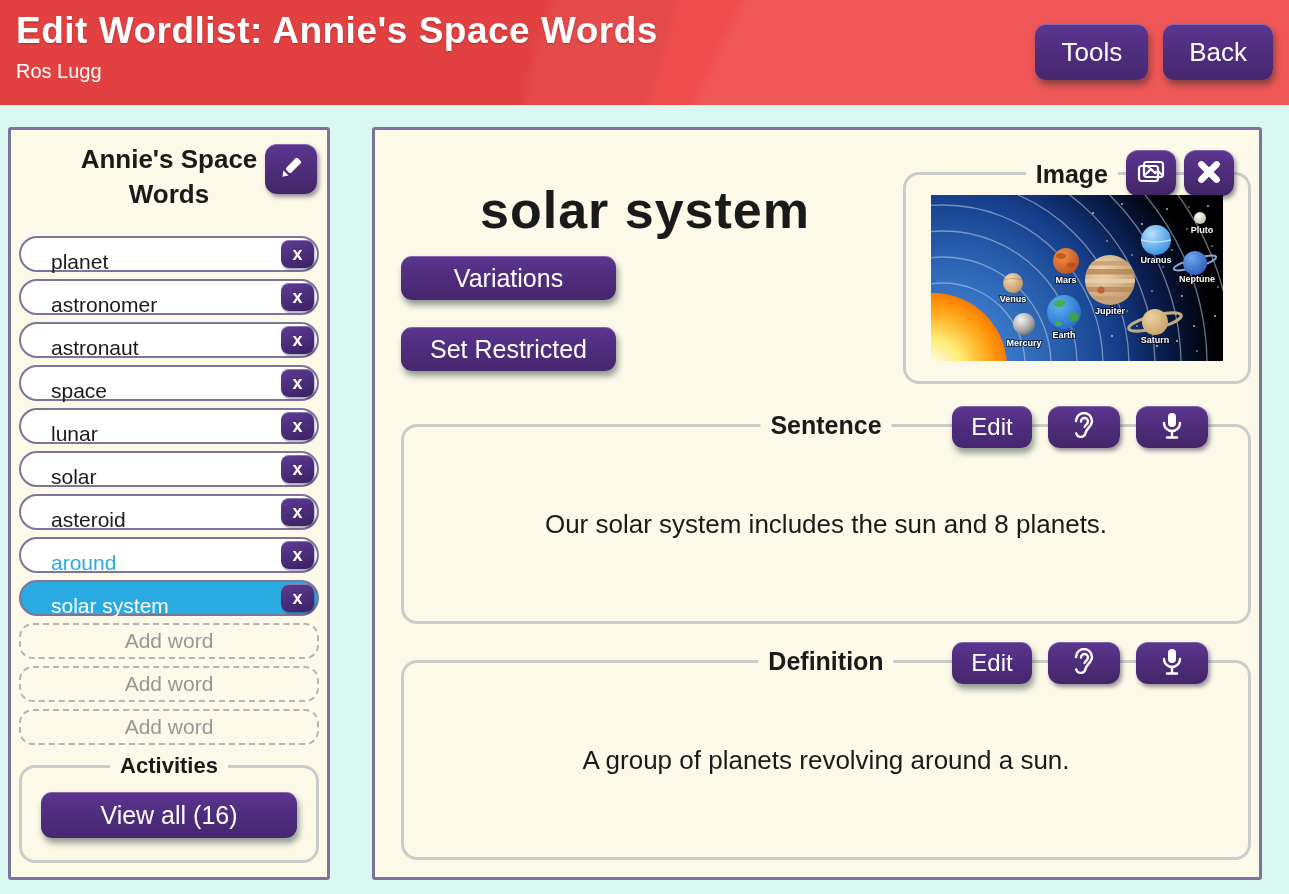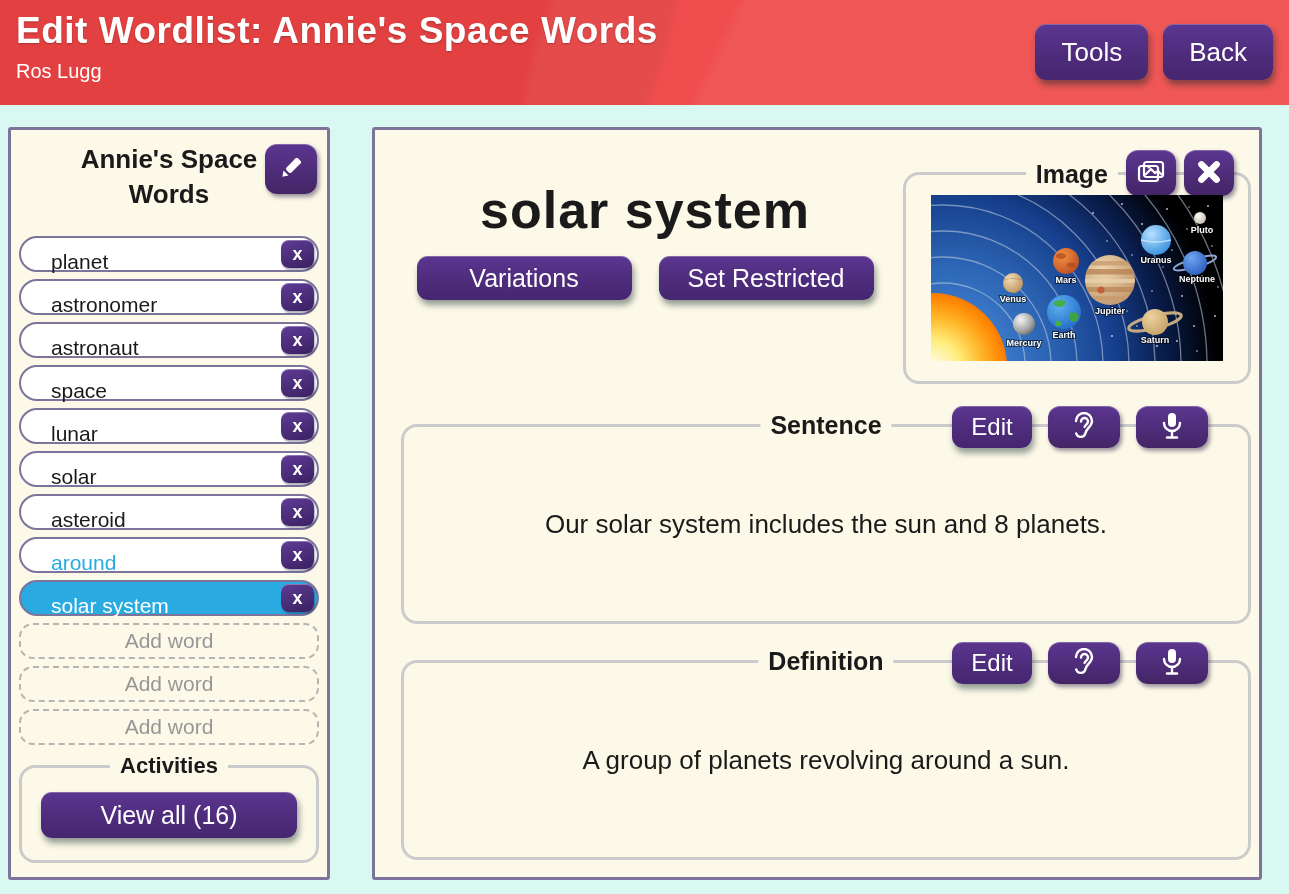--- a/index.html
+++ b/index.html
@@ -90,21 +90,21 @@
   .activities-legend .legend-text { font-size:22px; }
   .view-all-btn { position:absolute; left:50%; top:24px; transform:translateX(-50%); width:256px; height:46px; font-size:25px; }
 
   
   .main { flex:1; padding:20px 8px 17px 26px; display:flex; flex-direction:column; }
   .main-top { display:flex; gap:14px; }
   .word-info { flex:1; padding-top:8px; }
   .word-title { text-align:center; font-size:52px; font-weight:600; margin-top:22px; letter-spacing:1px; }
   .word-meta { display:flex; margin-top:30px; font-size:14px; }
   .word-meta span { flex:1; text-align:center; }
-  .word-action-row { display:flex; justify-content:center; gap:27px; margin-top:16px; }
+  .word-action-row { display:flex; justify-content:flex-end; gap:27px; margin-top:16px;flex-direction:column; }
   .word-action-row .btn { width:215px; height:44px; font-size:25px; }
 
   .image-fieldset { width:348px; height:212px; margin-top:22px; flex:0 0 348px; }
   .image-legend {
     position:absolute; top:-25px; left:0; right:0;
     display:flex; justify-content:flex-end; align-items:flex-start; gap:8px; padding-right:14px;
   }
   .image-legend .legend-text { font-size:25px; margin-top:10px; }
   .image-legend .icon-btn { width:50px; height:46px; }
   .image-wrap { position:absolute; left:50%; top:50%; transform:translate(-50%,-50%); width:292px; height:166px; }

